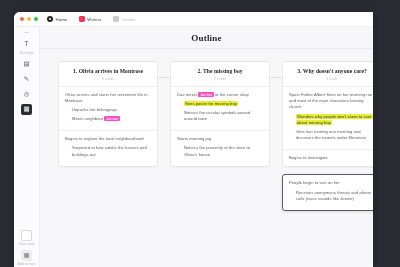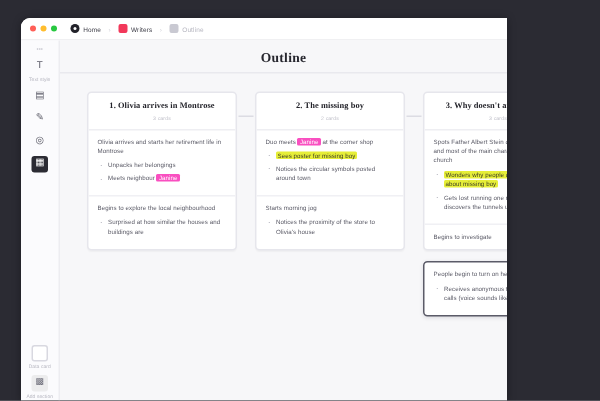--- a/index.html
+++ b/index.html
@@ -6,21 +6,21 @@
   html, body {
     width: 400px; height: 267px; overflow: hidden;
     font-family: "Liberation Sans", sans-serif;
     background: #2b2b33;
   }
   #app { position: relative; width: 400px; height: 267px; background: #2b2b33; }
 
   
   .window {
     position: absolute; left: 14px; top: 12px;
-    width: 324px; height: 255px;
+    width: 359px; height: 255px;
     background: #ffffff;
     border-radius: 6px 0 0 0;
     overflow: hidden;
     box-shadow: 0 1px 6px rgba(0,0,0,.35);
   }
 
   
   .titlebar {
     height: 15px; background: #ffffff;
     display: flex; align-items: center; gap: 4px;

